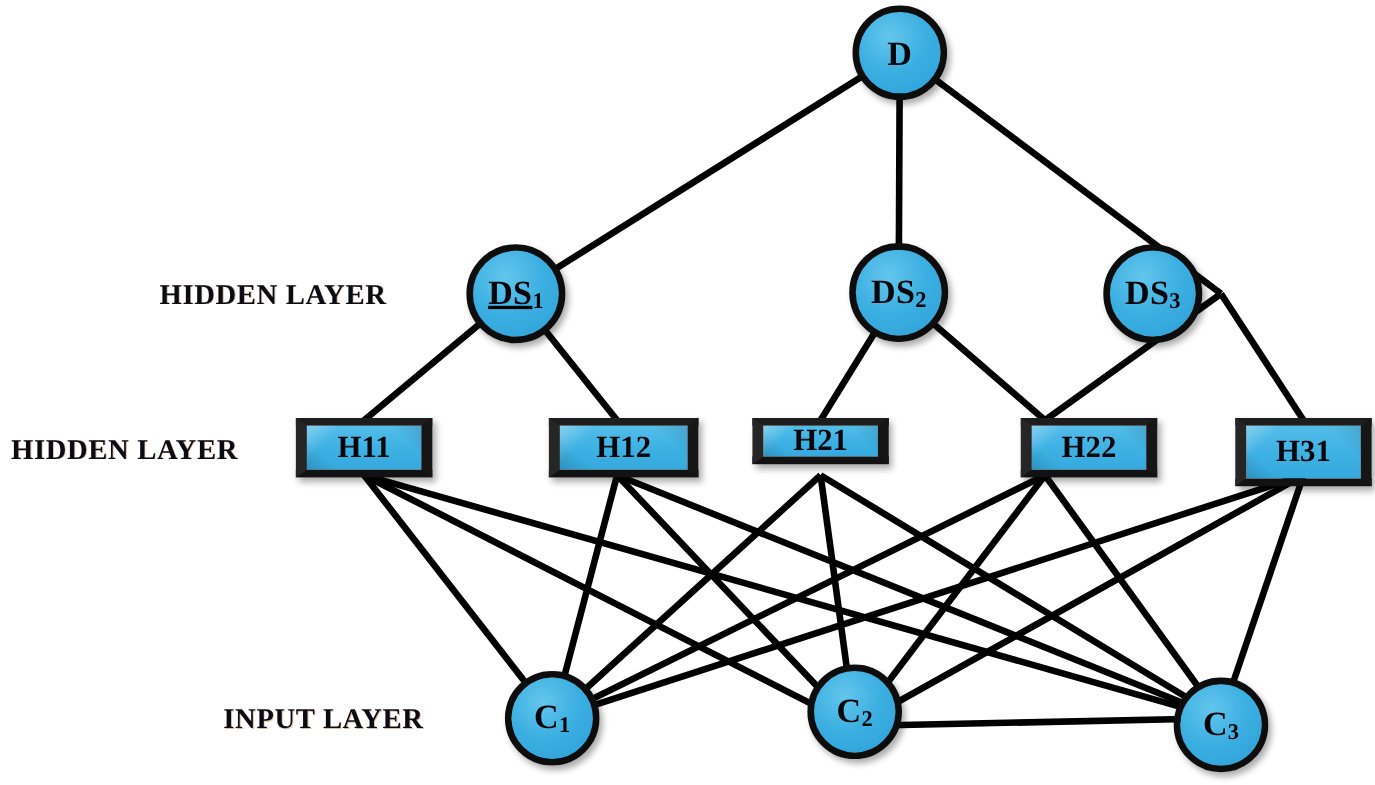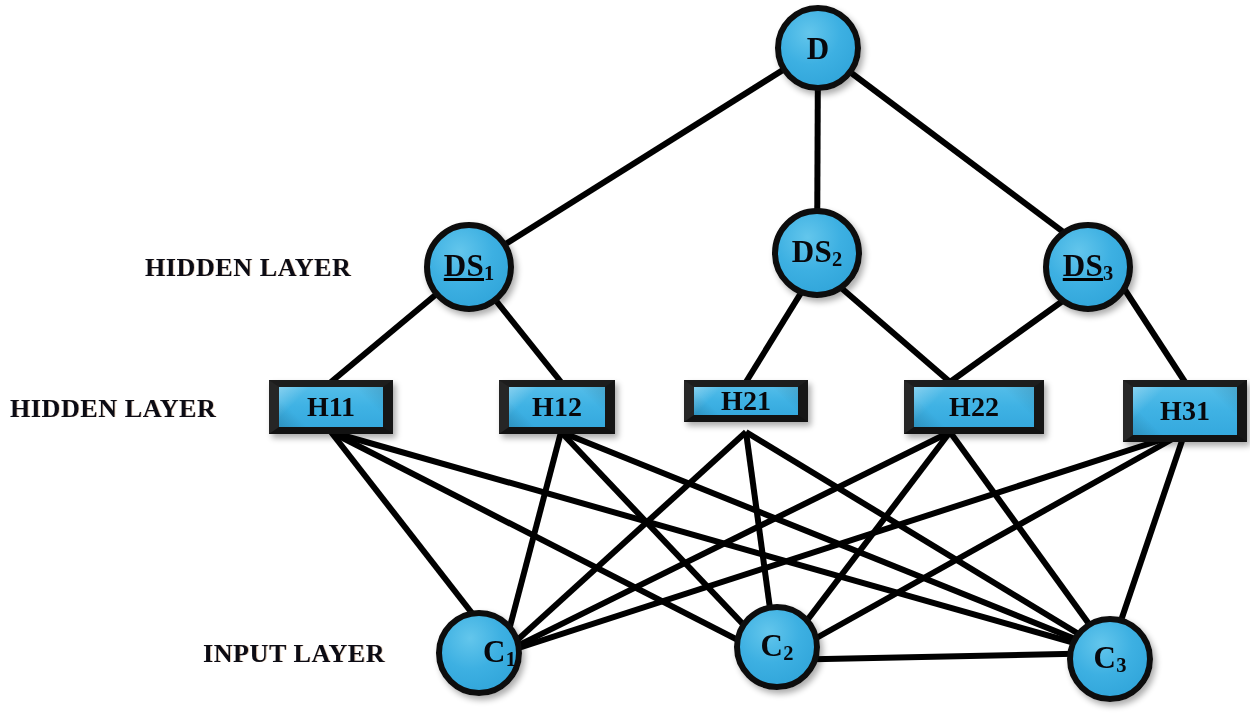--- a/index.html
+++ b/index.html
@@ -130,47 +130,47 @@
   <div class="layer-label" id="label-input" style="left: 203px; top: 639px;">INPUT  LAYER</div>
   <div class="layer-label" id="label-hidden" style="left: 10px; top: 394px;">HIDDEN LAYER</div>
 
   <div id="nodes-host">
       <div class="node-circle" style="left: 775px; top: 5px; width: 86px; height: 86px;">
         <span class="lbl">D</span>
       </div>
       <div class="node-circle" style="left: 424px; top: 222px; width: 90px; height: 90px; text-decoration: underline;">
         <span class="lbl">DS<sub>1</sub></span>
       </div>
-      <div class="node-circle" style="left: 772px; top: 208px; width: 90px; height: 90px;">
+      <div class="node-circle" style="left: 772px; top: 221px; width: 90px; height: 90px;">
         <span class="lbl">DS<sub>2</sub></span>
       </div>
-      <div class="node-circle" style="left: 1043px; top: 222px; width: 90px; height: 90px; text-decoration: underline;">
+      <div class="node-circle" style="left: 1003px; top: 222px; width: 90px; height: 90px;">
         <span class="lbl">DS<sub>3</sub></span>
       </div>
       <div class="node-box" style="left: 269px; top: 380px; width: 124px; height: 54px;">
         <span class="inner"></span>
         <span class="lbl">H11</span>
       </div>
-      <div class="node-box" style="left: 499px; top: 380px; width: 116px; height: 54px;">
+      <div class="node-box" style="left: 499px; top: 380px; width: 136px; height: 54px;">
         <span class="inner"></span>
         <span class="lbl">H12</span>
       </div>
       <div class="node-box" style="left: 684px; top: 380px; width: 124px; height: 42px;">
         <span class="inner"></span>
         <span class="lbl">H21</span>
       </div>
-      <div class="node-box" style="left: 904px; top: 380px; width: 140px; height: 54px; justify-content: center;">
+      <div class="node-box" style="left: 928px; top: 380px; width: 124px; height: 54px; justify-content: center;">
         <span class="inner"></span>
         <span class="lbl">H22</span>
       </div>
       <div class="node-box" style="left: 1123px; top: 380px; width: 124px; height: 62px;">
         <span class="inner"></span>
         <span class="lbl">H31</span>
       </div>
-      <div class="node-circle" style="left: 436px; top: 610px; width: 86px; height: 86px; justify-content: flex-end;">
+      <div class="node-circle" style="left: 459px; top: 610px; width: 86px; height: 86px;">
         <span class="lbl">C<sub>1</sub></span>
       </div>
       <div class="node-circle" style="left: 734px; top: 604px; width: 86px; height: 86px;">
         <span class="lbl">C<sub>2</sub></span>
       </div>
       <div class="node-circle" style="left: 1067px; top: 616px; width: 86px; height: 86px;">
         <span class="lbl">C<sub>3</sub></span>
       </div>
     </div>
 </div>

